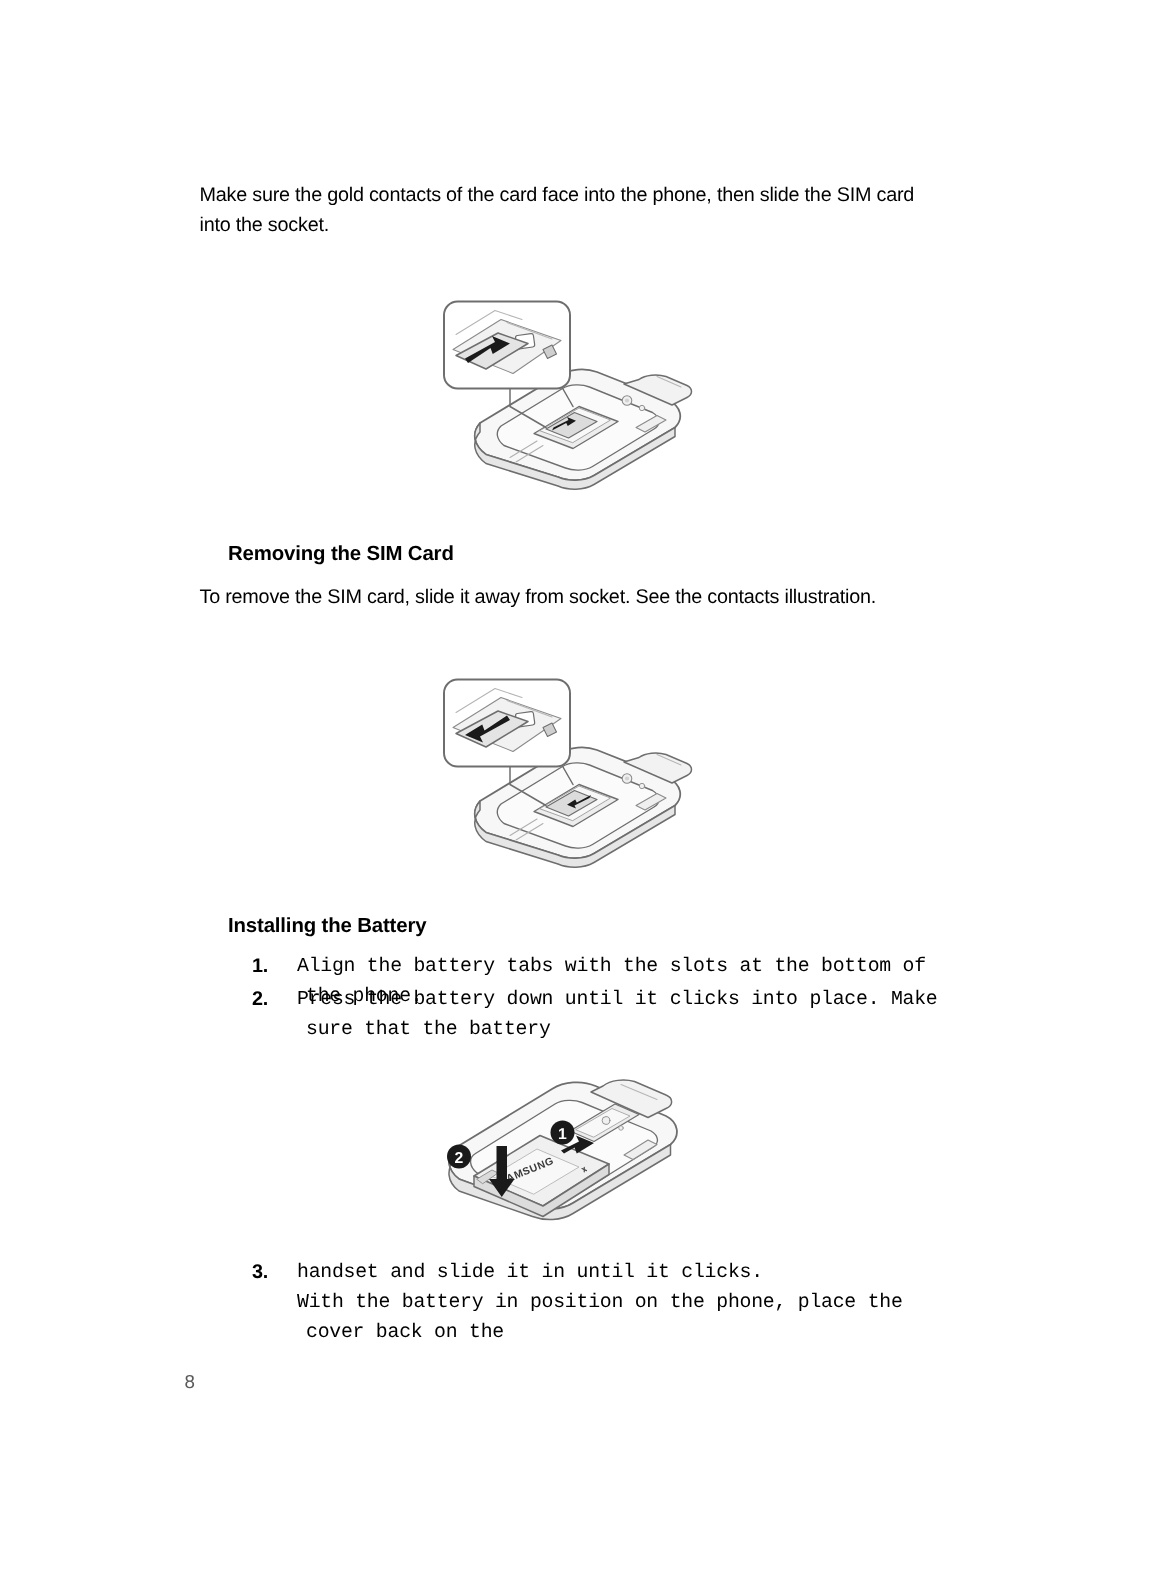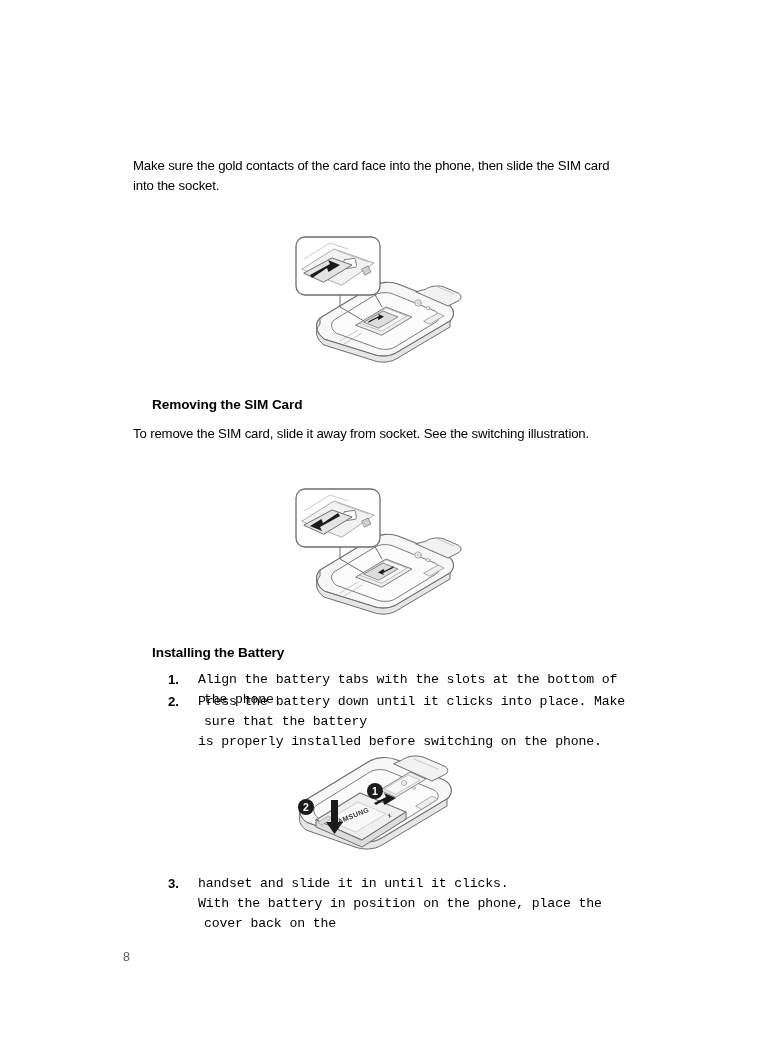--- a/index.html
+++ b/index.html
@@ -13,21 +13,20 @@
     position: relative;
     font-family: "Liberation Sans", sans-serif;
     color: #000000;
     overflow: hidden;
   }
 
   .page {
     position: absolute;
     inset: 0;
     background: #ffffff;
-    margin-top: 36px;
   }
 
   
   .para {
     position: absolute;
     font-size: 13.2px;
     line-height: 20px;
     color: #000000;
     letter-spacing: -0.15px;
     font-stretch: condensed;
@@ -133,21 +132,21 @@
 
         <path d="M26 44 L54 29 L74 36 L46 53 Z" fill="#e4e4e4" stroke="#6e6e6e" stroke-width="1"></path>
 
         <path d="M32 46 L52 35 L50 31 L62 36 L50.5 43 L49 39 L34 49 Z" fill="#1a1a1a" stroke="none"></path>
       </g>
     </svg>
   </div>
 
   <div class="heading" style="left:124px; top:360px;">Removing the SIM Card</div>
 
-  <div class="para" style="left:133px; top:388px; width:500px;">To remove the SIM card, slide it away from socket. See the switching illustration.</div>
+  <div class="para" style="left:133px; top:388px; width:500px;">To remove the SIM card, slide it away from socket. See the contacts illustration.</div>
 
   <div class="figure" style="left:278px; top:443px; width:190px; height:148px;">
     <svg width="190" height="148" viewBox="0 0 190 148" xmlns="http://www.w3.org/2000/svg">
       <g fill="none" stroke="#6e6e6e" stroke-width="1" stroke-linejoin="round" stroke-linecap="round">
 
         <path d="M46 112 C38 106 36 98 42 91 L95 59 C102 55 112 54 120 57
                  L168 76 C176 80 178 88 172 94 L118 126 C111 130 101 130 94 127 Z" fill="#f7f7f7" stroke="#6e6e6e" stroke-width="1.2"></path>
         <path d="M46 112 C38 106 36 98 42 91 L42 97 C36 104 38 112 46 118 L94 133
                  C101 136 111 136 118 132 L172 100 L172 94 L118 126 C111 130 101 130 94 127 Z" fill="#e6e6e6" stroke="#6e6e6e" stroke-width="1"></path>
 
@@ -195,21 +194,20 @@
   <div class="heading" style="left:124px; top:608px;">Installing the Battery</div>
 
   <div class="list-item" style="left:168px; top:634px; width:470px;">
     <span class="num">1.</span>
     <span class="txt">Align the battery tabs with the slots at the bottom of the phone.</span>
   </div>
 
   <div class="list-item" style="left:168px; top:656px; width:470px;">
     <span class="num">2.</span>
     <span class="txt">Press the battery down until it clicks into place. Make sure that the battery</span>
-    <span class="txt cont">is properly installed before switching on the phone.</span>
   </div>
 
   <div class="figure" style="left:282px; top:712px; width:186px; height:112px;">
     <svg width="186" height="112" viewBox="0 0 186 112" xmlns="http://www.w3.org/2000/svg">
       <g fill="none" stroke="#6e6e6e" stroke-width="1" stroke-linejoin="round" stroke-linecap="round">
 
         <path d="M24 74 C16 68 15 59 22 53 L86 14 C94 9 106 8 115 12
                  L162 32 C170 36 172 45 165 51 L100 90 C92 95 81 95 73 92 Z" fill="#f7f7f7" stroke="#6e6e6e" stroke-width="1.2"></path>
 
         <path d="M24 74 C16 68 15 59 22 53 L22 60 C15 67 16 76 24 82 L73 99

